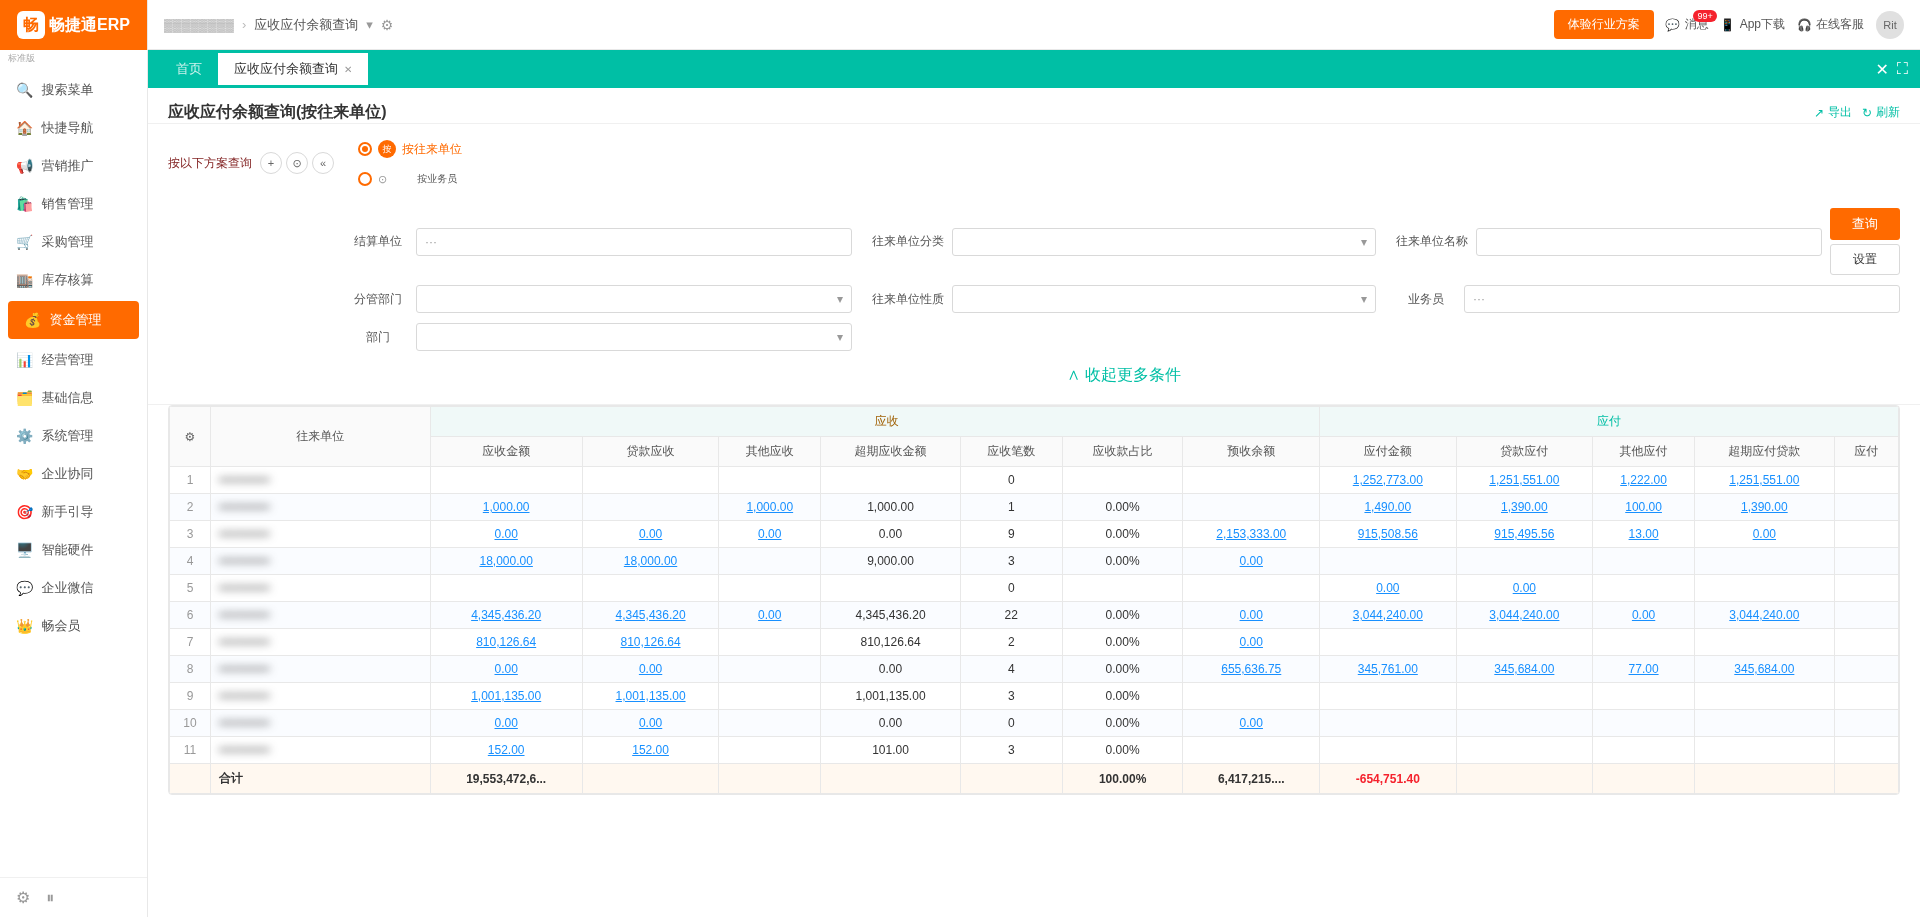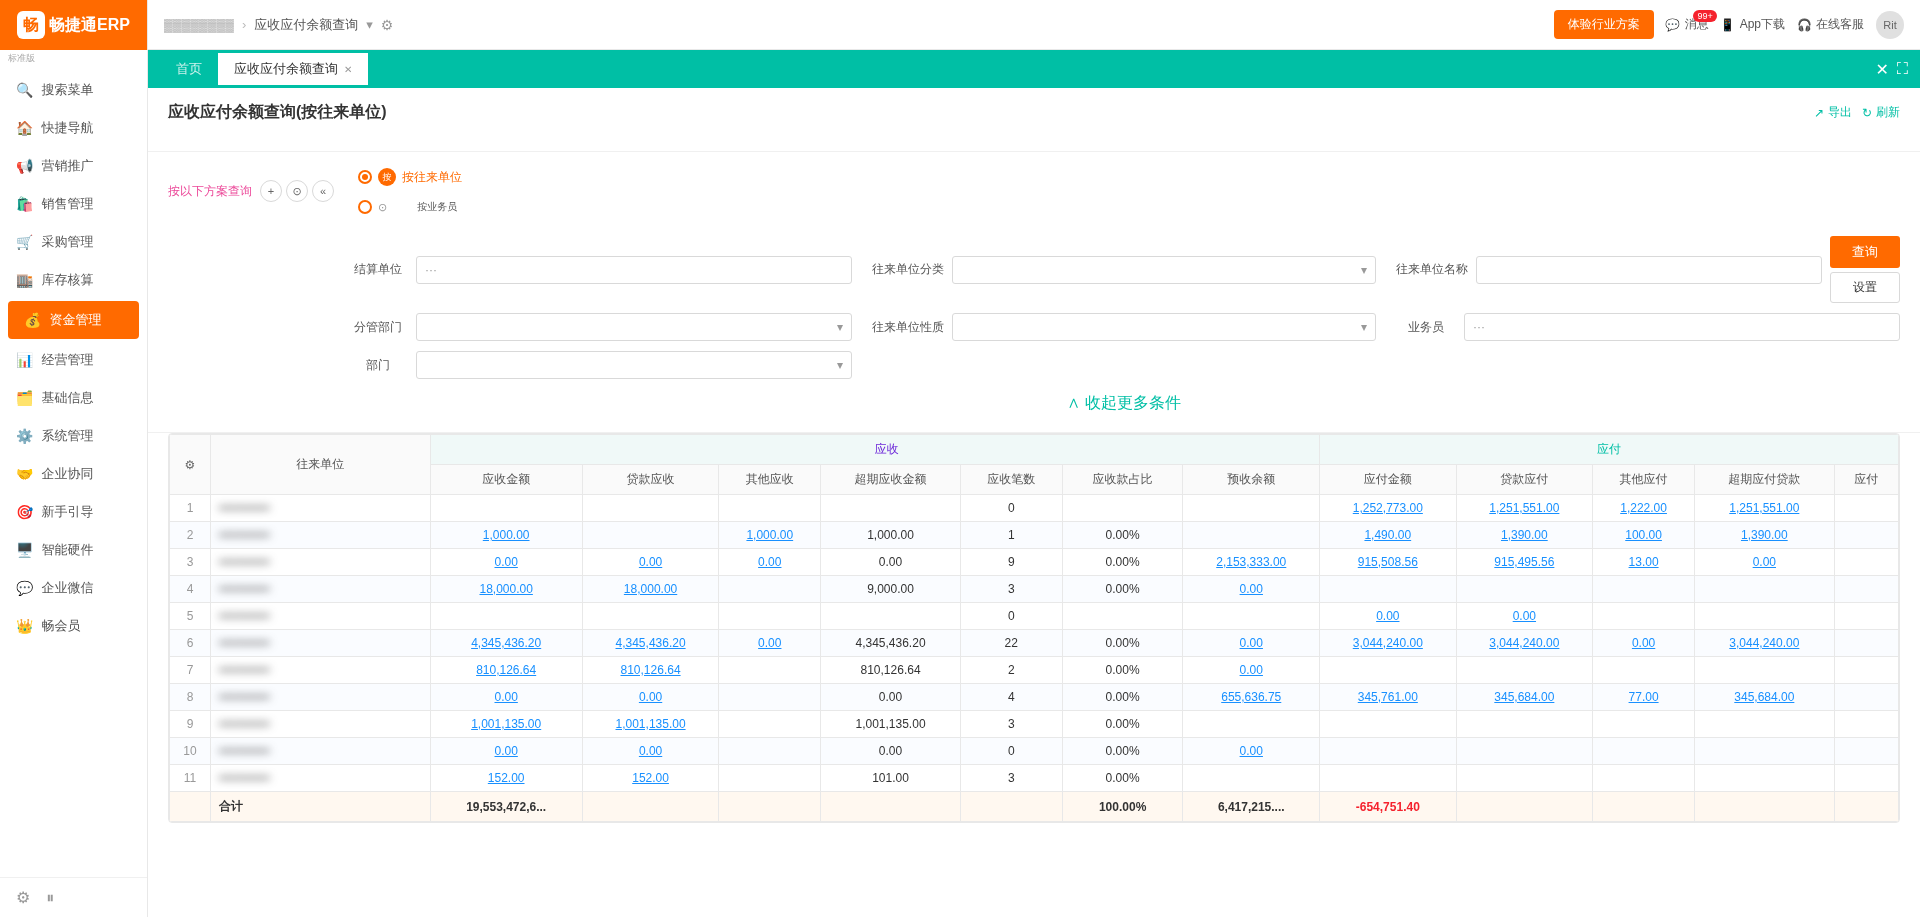--- a/index.html
+++ b/index.html
@@ -72,35 +72,35 @@
 
     
     .main-content {
       position: fixed; left: 148px; top: 88px; right: 0; bottom: 0;
       background: #f5f7fa; overflow: auto;
     }
     .page-container { padding: 0; background: #fff; min-height: 100%; }
 
     
     .page-header {
-      background: #fff; padding: 14px 20px 28px; border-bottom: 1px solid #f0f0f0;
+      background: #fff; padding: 14px 20px 0; border-bottom: 1px solid #f0f0f0;
       display: flex; align-items: center; justify-content: space-between;
     }
     .page-title { font-size: 16px; font-weight: bold; color: #333; }
     .page-actions { display: flex; gap: 10px; }
     .btn-export, .btn-refresh {
       display: flex; align-items: center; gap: 4px; cursor: pointer;
       color: #00bfa5; font-size: 12px; border: none; background: none;
     }
 
     
     .filter-area {
       background: #fff; padding: 12px 20px; border-bottom: 1px solid #f0f0f0;
     }
-    .filter-label { color: #ec4899; font-size: 12px; white-space: nowrap; }
+    .filter-label { color: #7f1d1d; font-size: 12px; white-space: nowrap; }
     .filter-schemes { display: flex; align-items: center; gap: 8px; margin-bottom: 10px; }
     .filter-scheme-actions { display: flex; gap: 4px; }
     .filter-scheme-btn {
       width: 22px; height: 22px; border: 1px solid #d9d9d9; border-radius: 50%;
       display: flex; align-items: center; justify-content: center; cursor: pointer; color: #666; font-size: 11px;
     }
     .scheme-option {
       display: flex; align-items: center; gap: 6px; padding: 4px 8px; cursor: pointer;
     }
     .scheme-option .radio-dot {
@@ -373,21 +373,21 @@
 
     <div class="table-area">
       <div class="table-container scrollbar-area">
         <table class="data-table">
           <thead>
             <tr>
               <th rowspan="2" style="width:30px;">
                 <span class="table-settings-btn">⚙</span>
               </th>
               <th rowspan="2" style="min-width:140px;margin-left:8px;">往来单位</th>
-              <th colspan="7" class="group-header" style="color:#6d28d9;padding-left:32px;">应收</th>
+              <th colspan="7" class="group-header" style="color:#a16207;padding-left:32px;">应收</th>
               <th colspan="5" class="group-header" style="color:#00bfa5;">应付</th>
             </tr>
             <tr>
               <th>应收金额</th>
               <th>贷款应收</th>
               <th>其他应收</th>
               <th>超期应收金额</th>
               <th>应收笔数</th>
               <th>应收款占比</th>
               <th>预收余额</th>

